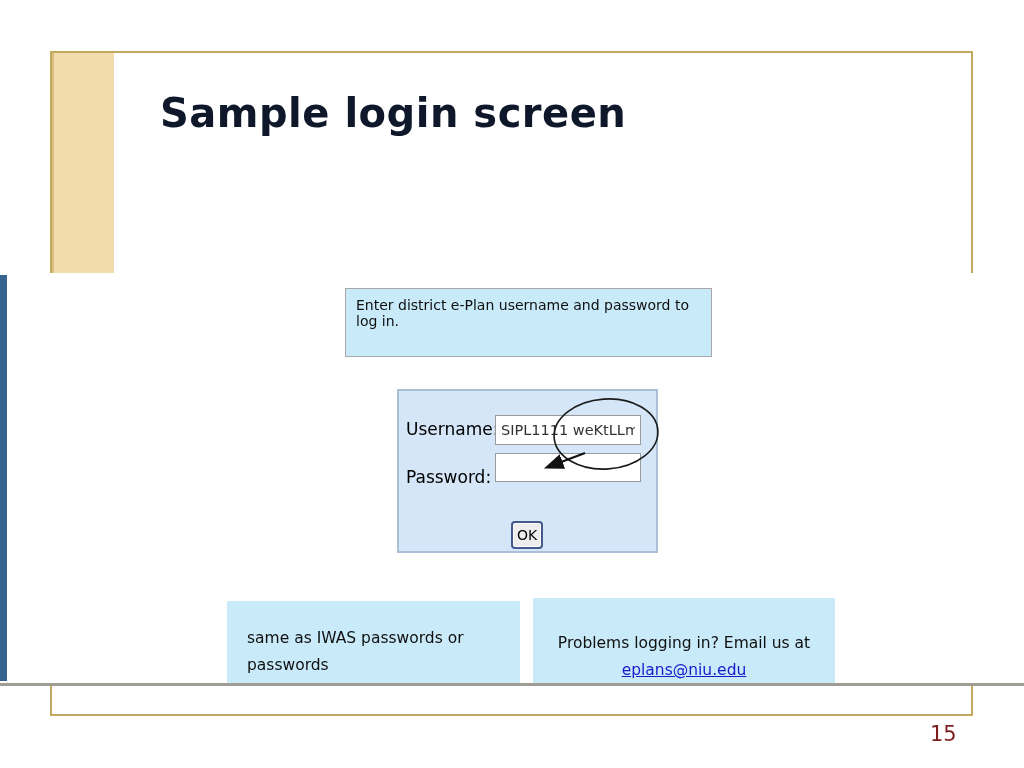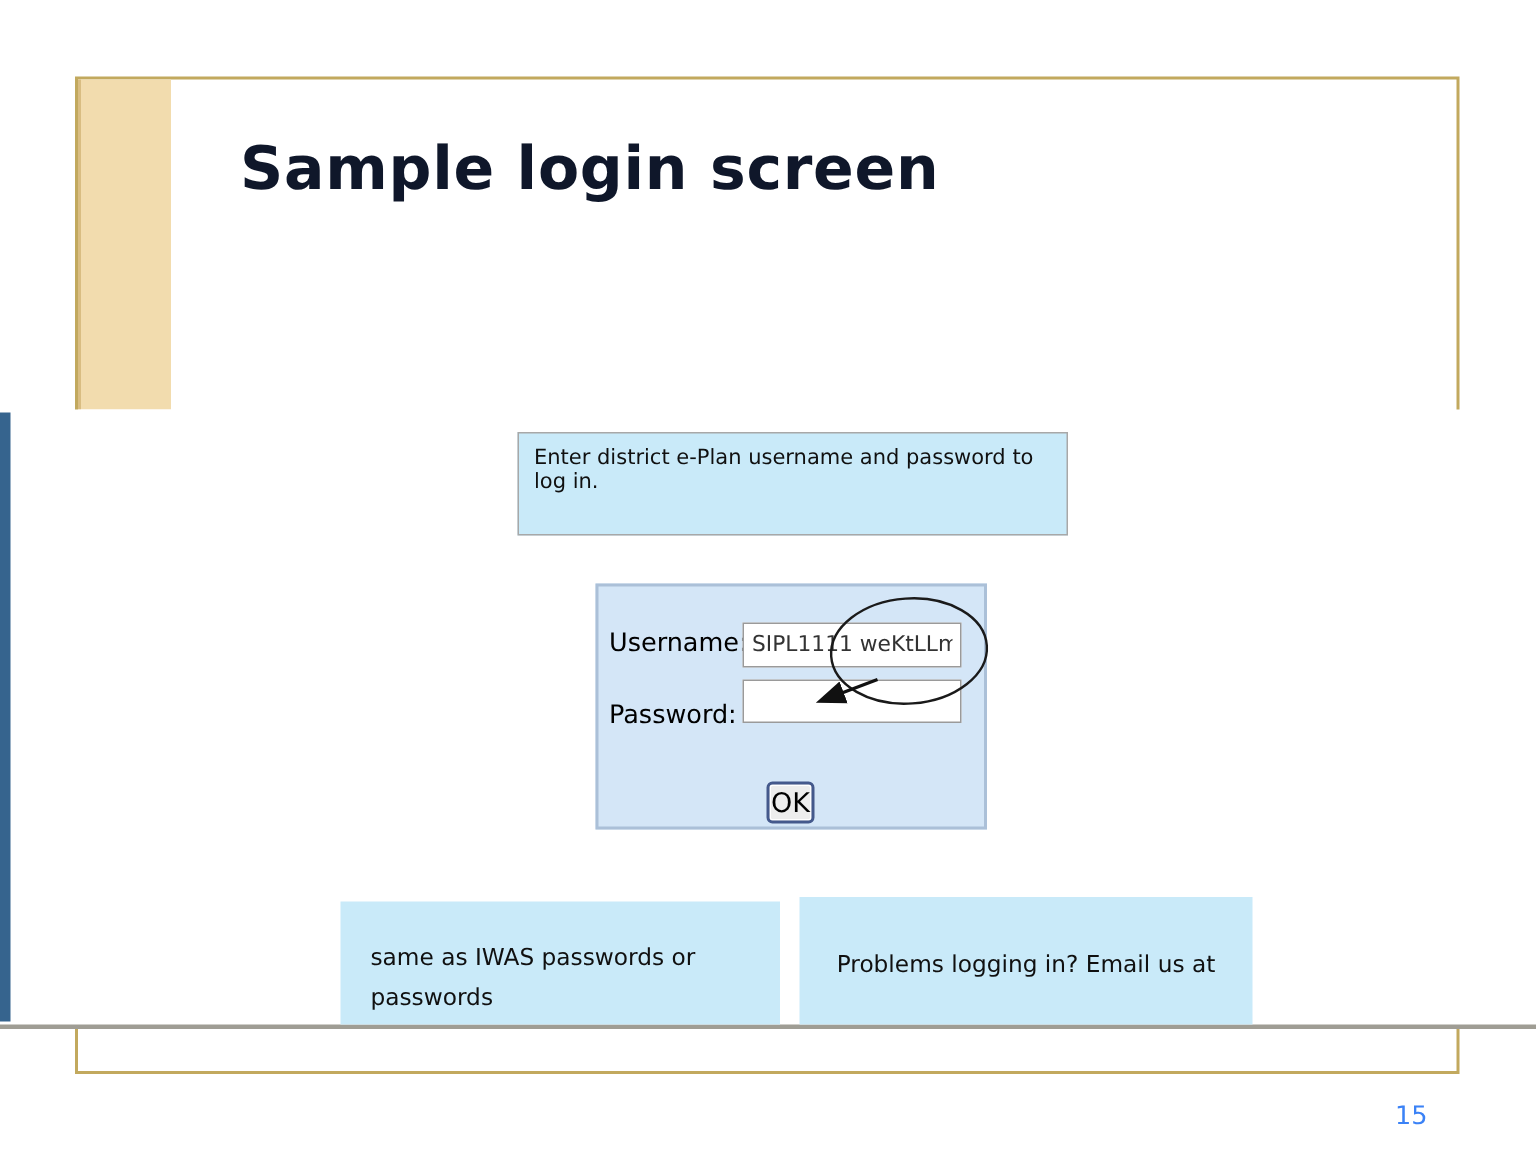--- a/index.html
+++ b/index.html
@@ -91,21 +91,21 @@
   #password-input { top: 62px; height: 29px; }
   #ok-button {
     position: absolute;
     left: 112px; top: 130px;
     width: 32px; height: 28px;
     border: 2px solid #44598c;
     border-radius: 4px;
     background: #ededed;
     box-shadow: inset 0 0 0 1px #ffffff;
     font-family: "DejaVu Sans", "Liberation Sans", sans-serif;
-    font-size: 18px;
+    font-size: 14px;
     color: #000000;
     padding: 0;
     cursor: pointer;
   }
   #annotations {
     left: 0; top: 0;
     width: 1024px; height: 410px;
     pointer-events: none;
   }
   #caution-box {
@@ -129,23 +129,22 @@
     line-height: 27px;
     color: #101010;
   }
   #help-email {
     color: #1a1acd;
     text-decoration: underline;
     cursor: pointer;
   }
   #page-number {
     left: 930px; top: 722px;
-    font-size: 17px;
-    color: #3b82f6;
-    margin-top: 12px;
+    font-size: 21px;
+    color: #7f1d1d;
   }
 </style>
 </head>
 <body>
 
 <div class="abs" id="slide-frame"></div>
 <div class="abs" id="corner-block"></div>
 <h1 class="abs" id="slide-title" style="margin:0">Sample login screen</h1>
 
 <div class="abs" id="login-shot">
@@ -163,20 +162,21 @@
     <input class="form-input" id="password-input" type="password" value="" style="">
     <button id="ok-button">OK</button>
   </div>
 
   <div class="abs" id="caution-box">
     <div>same as IWAS passwords or passwords</div>
   </div>
 
   <div class="abs" id="help-box">
     <div>Problems logging in? Email us at</div>
+    <div><a id="help-email">eplans@niu.edu</a></div>
   </div>
 
   <svg class="abs" id="annotations" viewBox="0 0 1024 410" xmlns="http://www.w3.org/2000/svg">
     <defs>
       <marker id="arrowhead" markerWidth="9" markerHeight="8" refX="7" refY="4" orient="auto">
         <polygon points="0 0.5, 9 4, 0 7.5" fill="#111111"></polygon>
       </marker>
     </defs>
     <ellipse cx="606" cy="161" rx="52" ry="35" fill="none" stroke="#1a1a1a" stroke-width="1.6" transform="rotate(-4 606 161)"></ellipse>
     <line x1="585" y1="180" x2="548" y2="194" stroke="#111111" stroke-width="2.2" marker-end="url(#arrowhead)"></line>

